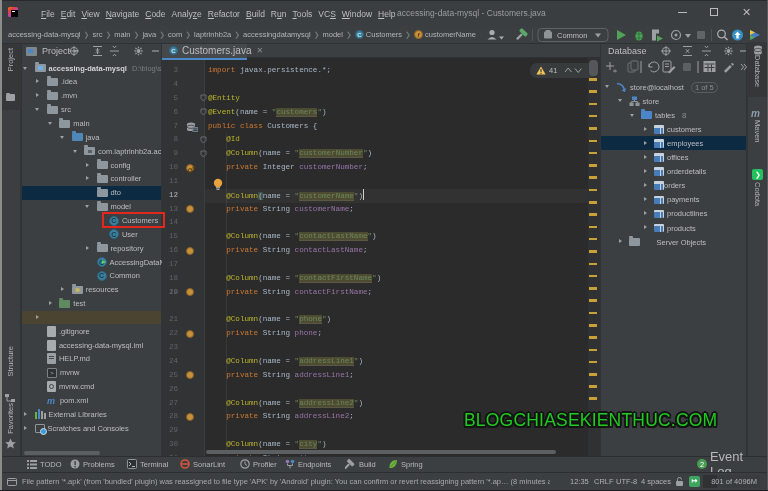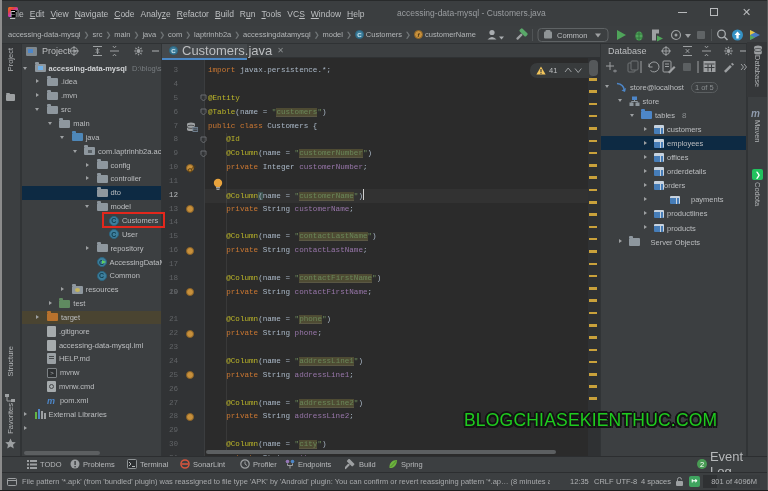--- a/index.html
+++ b/index.html
@@ -27,21 +27,21 @@
 .gdot{position:absolute;width:8px;height:8px;border-radius:50%;background:#c7903c;border:1px solid #8a6226}
 .vtextL{position:absolute;writing-mode:vertical-rl;transform:rotate(180deg);font-size:7.5px;color:#b2b5b7}
 .vtextR{position:absolute;writing-mode:vertical-rl;font-size:7.5px;color:#b2b5b7}
 </style></head><body>
 <div id="app">
 <div class="abs" style="left:0;top:0;width:768px;height:26px;background:#3b3e40;border-top:1px solid #282a2b"></div>
 <div class="abs" style="left:8px;top:7px;width:10px;height:10px;border-radius:1.5px;background:linear-gradient(140deg,#f97a12 0%,#e1403e 30%,#c13ecf 60%,#3b62e2 100%)">
       <div class="abs" style="left:2.8px;top:2.8px;width:7.2px;height:7.2px;background:#000"></div>
       <div class="abs" style="left:4px;top:4.2px;width:2.6px;height:1px;background:#fff"></div>
     </div>
-<div class="abs flex" style="left:10px;top:1px;height:25px;gap:6px;font-size:8.5px;color:#bdbfc1">
+<div class="abs flex" style="left:41px;top:1px;height:25px;gap:6px;font-size:8.5px;color:#bdbfc1">
 <span><span style="text-decoration:underline;text-underline-offset:1px">F</span>ile</span>
 <span><span style="text-decoration:underline;text-underline-offset:1px">E</span>dit</span>
 <span><span style="text-decoration:underline;text-underline-offset:1px">V</span>iew</span>
 <span><span style="text-decoration:underline;text-underline-offset:1px">N</span>avigate</span>
 <span><span style="text-decoration:underline;text-underline-offset:1px">C</span>ode</span>
 <span>Analy<span style="text-decoration:underline;text-underline-offset:1px">z</span>e</span>
 <span><span style="text-decoration:underline;text-underline-offset:1px">R</span>efactor</span>
 <span><span style="text-decoration:underline;text-underline-offset:1px">B</span>uild</span>
 <span>R<span style="text-decoration:underline;text-underline-offset:1px">u</span>n</span>
 <span><span style="text-decoration:underline;text-underline-offset:1px">T</span>ools</span>
@@ -152,21 +152,21 @@
         <g transform="translate(68,0)" stroke="none" fill="#9da0a2">
           <circle cx="4.5" cy="7" r="2"></circle>
           <path d="M4.5 2.2 l1 2 h-2 z M4.5 11.8 l1-2 h-2 z M-0.3 7 l2-1 v2 z M9.3 7 l-2-1 v2 z M1.1 3.6 l2.1 0.7 -1.4 1.4 z M7.9 10.4 l-2.1-0.7 1.4-1.4 z M1.1 10.4 l0.7-2.1 1.4 1.4 z M7.9 3.6 l-0.7 2.1 -1.4-1.4 z"></path>
         </g>
         <line x1="86" y1="7" x2="93" y2="7" stroke-width="1.2"></line>
       </g>
     </svg>
 <div class="abs" style="left:162px;top:44px;width:438px;height:14px;background:#3c3f41;border-bottom:1px solid #2f3234"></div>
 <div class="abs flex" style="left:162px;top:44px;width:85px;height:15.5px;background:#45494c;border-bottom:2.5px solid #4a88c7;z-index:3;gap:4px;padding-left:7px">
       <div class="cls" style="background:#3e7f9d;border:1px solid #2a6580;width:9px;height:9px;font-size:6px;color:#cfe7f0">C</div>
-      <span style="font-size:13px;color:#bcbec0">Customers.java</span>
+      <span style="font-size:10px;color:#bcbec0">Customers.java</span>
       <span style="font-size:8px;color:#8a8e90;margin-left:1px">✕</span>
     </div>
 <div class="abs flex" style="left:608px;top:44px;height:14px">
       <span class="t9">Database</span>
     </div>
 <svg class="abs" width="90" height="14" viewBox="0 0 90 14" style="left:658px;top:44px">
       <g stroke="#9da0a2" fill="none">
         <circle cx="8" cy="7" r="3.6"></circle>
         <line x1="8" y1="2" x2="8" y2="12"></line>
         <line x1="3" y1="7" x2="13" y2="7"></line>
@@ -284,24 +284,20 @@
       </div>
       <span style="color:#bcbec0">resources</span>
     </div>
 <div class="trir abs" style="left:48.8px;top:300.9px"></div>
 <div class="abs flex" style="left:59.3px;top:296.6px;height:13.85px;gap:3px;font-size:7.5px;white-space:nowrap;width:102px;overflow:hidden">
       <div class="fold" style="background:#5f8a60"></div>
       <span style="color:#bcbec0">test</span>
     </div>
 <div class="abs" style="left:22px;top:310.5px;width:139px;height:13.85px;background:#4a4431"></div>
 <div class="trir abs" style="left:36.4px;top:314.8px"></div>
-<div class="abs flex" style="left:46.9px;top:310.5px;height:13.85px;gap:3px;font-size:7.5px;white-space:nowrap;width:115px;overflow:hidden">
-      <div class="fold" style="background:#b8722d"></div>
-      <span style="color:#bcbec0">target</span>
-    </div>
 <div class="abs flex" style="left:46.9px;top:324.3px;height:13.85px;gap:3px;font-size:7.5px;white-space:nowrap;width:115px;overflow:hidden">
       <div class="file"></div>
       <span style="color:#bcbec0">.gitignore</span>
     </div>
 <div class="abs flex" style="left:46.9px;top:338.2px;height:13.85px;gap:3px;font-size:7.5px;white-space:nowrap;width:115px;overflow:hidden">
       <div class="file"></div>
       <span style="color:#bcbec0">accessing-data-mysql.iml</span>
     </div>
 <div class="abs flex" style="left:46.9px;top:352.0px;height:13.85px;gap:3px;font-size:7.5px;white-space:nowrap;width:115px;overflow:hidden">
       <div class="file" style="background:#9aa0a4">
@@ -328,31 +324,37 @@
 <div class="abs flex" style="left:34.5px;top:407.4px;height:13.85px;gap:3px;font-size:7.5px;white-space:nowrap;width:127px;overflow:hidden">
       <div style="width:11px;height:10px;flex:none;position:relative">
         <div class="abs" style="left:0;top:3px;width:2px;height:7px;background:#62b543"></div>
         <div class="abs" style="left:3px;top:0;width:2px;height:10px;background:#4d86c8"></div>
         <div class="abs" style="left:6px;top:2px;width:2px;height:8px;background:#9da0a2"></div>
         <div class="abs" style="left:9px;top:4px;width:2px;height:6px;background:#9da0a2"></div>
       </div>
       <span style="color:#bcbec0">External Libraries</span>
     </div>
 <div class="trir abs" style="left:24.0px;top:425.6px"></div>
+<div class="abs flex" style="left:34.5px;top:421.3px;height:13.85px;gap:3px;font-size:7.5px;white-space:nowrap;width:127px;overflow:hidden">
+      <div style="width:10px;height:9px;border:1px solid #8e979e;border-radius:1px;flex:none;position:relative">
+        <div class="abs" style="left:4px;top:3px;width:7px;height:7px;border-radius:50%;background:#3a9ae0;border:0.5px solid #d8dadc"></div>
+      </div>
+      <span style="color:#bcbec0">Scratches and Consoles</span>
+    </div>
 <div class="abs" style="left:101.5px;top:211.5px;width:63px;height:16.5px;border:2.5px solid #e3271c"></div>
 <div class="abs" style="left:24px;top:450.5px;width:76px;height:4.5px;border-radius:2px;background:#5c5f61"></div>
 <div class="abs" style="left:205px;top:188.8px;width:383px;height:13.85px;background:#323232"></div>
 <div class="abs" style="left:226px;top:133.3px;width:1px;height:318.6px;background:rgba(255,255,255,0.07)"></div>
 <div class="ln" style="top:64.10px">3</div>
 <div class="cl" style="top:64.10px"><span class="kw">import </span><span>javax.persistence.*;</span></div>
 <div class="ln" style="top:77.95px">4</div>
 <div class="ln" style="top:91.80px">5</div>
 <div class="cl" style="top:91.80px"><span class="an">@Entity</span></div>
 <div class="ln" style="top:105.65px">6</div>
-<div class="cl" style="top:105.65px"><span class="an">@Table</span><span>(name = </span><span class="st">"</span><span class="st hl">customers</span><span class="st">"</span><span>)</span></div>
+<div class="cl" style="top:105.65px"><span class="an">@Event</span><span>(name = </span><span class="st">"</span><span class="st hl">customers</span><span class="st">"</span><span>)</span></div>
 <div class="ln" style="top:119.50px">7</div>
 <div class="cl" style="top:119.50px"><span class="kw">public class </span><span>Customers {</span></div>
 <div class="ln" style="top:133.35px">8</div>
 <div class="cl" style="top:133.35px"><span>    </span><span class="an">@Id</span></div>
 <div class="ln" style="top:147.20px">9</div>
 <div class="cl" style="top:147.20px"><span>    </span><span class="an">@Column</span><span>(</span><span>name = </span><span class="st">"</span><span class="st hl">customerNumber</span><span class="st">"</span><span>)</span></div>
 <div class="ln" style="top:161.05px">10</div>
 <div class="cl" style="top:161.05px"><span>    </span><span class="kw">private </span><span>Integer </span><span class="fi">customerNumber</span><span>;</span></div>
 <div class="ln" style="top:174.90px">11</div>
 <div class="ln" style="top:188.75px">12</div>
@@ -547,36 +549,36 @@
 <div class="abs flex" style="left:654.0px;top:164.6px;height:14px;gap:3px;font-size:7.5px;white-space:nowrap">
       <div class="tbl"></div>
       <span style="color:#bcbec0">orderdetails</span>
     </div>
 <div class="trir abs" style="left:644.0px;top:183.0px"></div>
 <div class="abs flex" style="left:654.0px;top:178.7px;height:14px;gap:0;font-size:7.5px;white-space:nowrap">
       <div class="tbl"></div>
       <span style="color:#bcbec0">orders</span>
     </div>
 <div class="trir abs" style="left:644.0px;top:197.1px"></div>
-<div class="abs flex" style="left:670px;top:192.8px;height:14px;gap:11px;font-size:7.5px;white-space:nowrap">
+<div class="abs flex" style="left:654.0px;top:192.8px;height:14px;gap:3px;font-size:7.5px;white-space:nowrap">
       <div class="tbl"></div>
       <span style="color:#bcbec0">payments</span>
     </div>
 <div class="trir abs" style="left:644.0px;top:211.2px"></div>
 <div class="abs flex" style="left:654.0px;top:206.9px;height:14px;gap:3px;font-size:7.5px;white-space:nowrap">
       <div class="tbl"></div>
       <span style="color:#bcbec0">productlines</span>
     </div>
 <div class="trir abs" style="left:644.0px;top:225.3px"></div>
 <div class="abs flex" style="left:654.0px;top:221.0px;height:14px;gap:3px;font-size:7.5px;white-space:nowrap">
       <div class="tbl"></div>
       <span style="color:#bcbec0">products</span>
     </div>
 <div class="trir abs" style="left:618.5px;top:239.4px"></div>
-<div class="abs flex" style="left:628.5px;top:235.1px;height:14px;gap:11px;font-size:7.5px;white-space:nowrap">
+<div class="abs flex" style="left:628.5px;top:235.1px;height:14px;gap:17px;font-size:7.5px;white-space:nowrap">
       <div class="fold" style="background:#8e979e"></div>
       <span style="color:#bcbec0">Server Objects</span>
     </div>
 <div class="abs" style="left:0;top:44px;width:21px;height:412px;background:#3c3f41;border-right:1px solid #313436"></div>
 <div class="abs" style="left:0;top:44px;width:21px;height:66px;background:#353739"></div>
 <div class="vtextL" style="left:6px;top:48px">Project</div>
 <div class="abs" style="left:6px;top:94px;width:9px;height:7px;border-radius:1px;background:#9da0a2">
       <div class="abs" style="left:0;top:-1.5px;width:3.5px;height:1.5px;background:#9da0a2;border-radius:1px 1px 0 0"></div>
     </div>
 <div class="vtextL" style="left:6px;top:346px">Structure</div>

